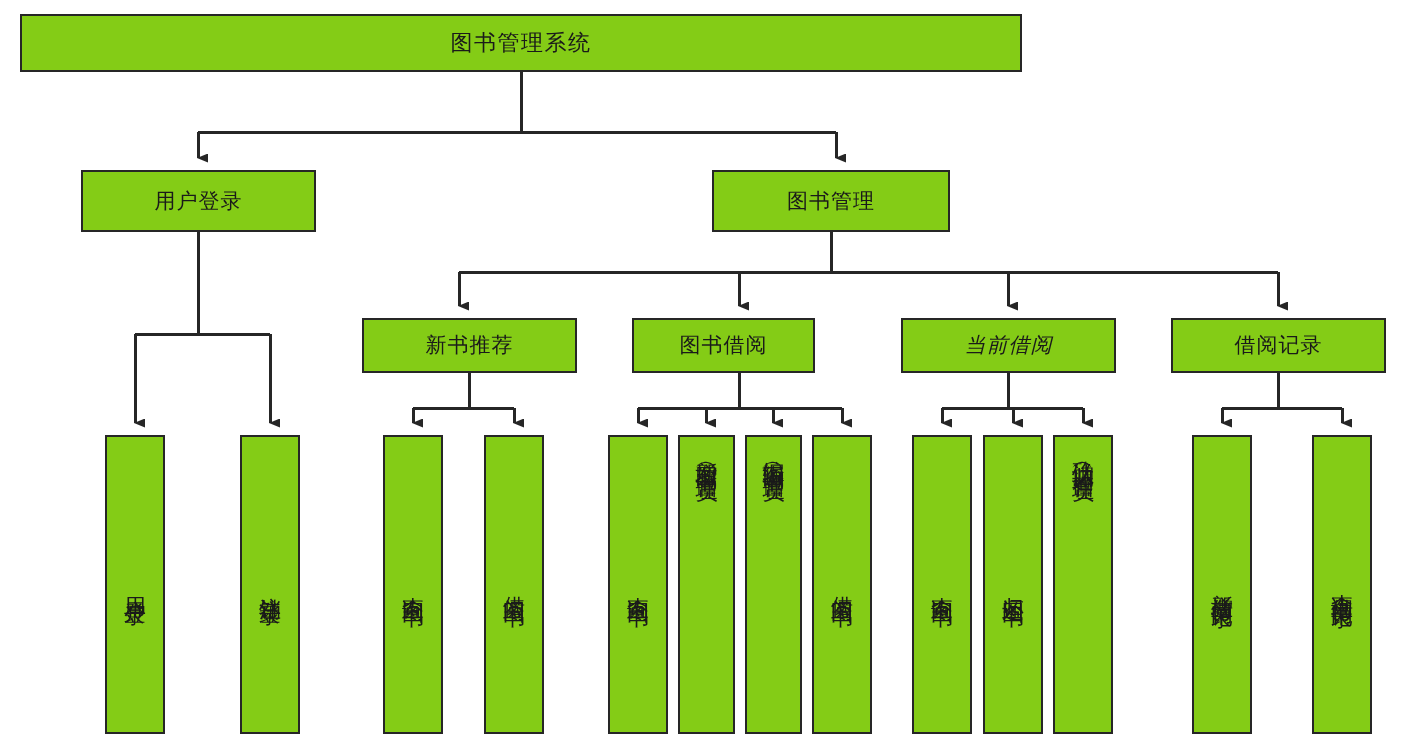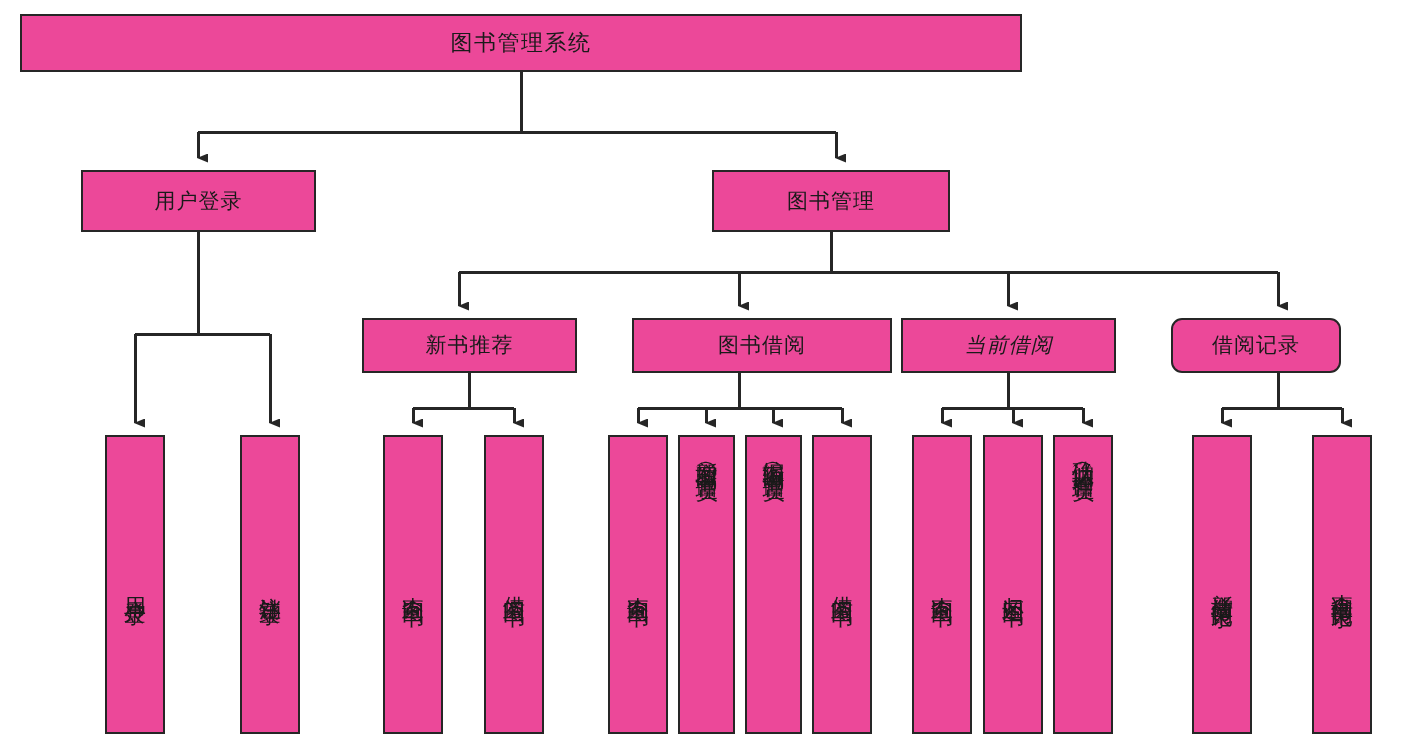--- a/index.html
+++ b/index.html
@@ -22,21 +22,21 @@
     position: absolute;
     left: 0;
     top: 0;
     width: 1405px;
     height: 747px;
     pointer-events: none;
   }
   .node {
     position: absolute;
     box-sizing: border-box;
-    background: #ec4899;
+    background: #84cc16;
     border: 2px solid #262626;
     display: flex;
     align-items: center;
     justify-content: center;
     color: #1a1a1a;
     z-index: 2;
   }
   .node-label {
     display: block;
     text-align: center;
@@ -147,29 +147,29 @@
   </div>
 
   <div class="node h" style="left:362px; top:318px; width:215px; height:55px;">
     <span class="node-label">新书推荐</span>
   </div>
 
   <div class="node h" style="left:712px; top:170px; width:238px; height:62px;">
     <span class="node-label">图书管理</span>
   </div>
 
-  <div class="node h" style="left:632px; top:318px; width:260px; height:55px;">
+  <div class="node h" style="left:632px; top:318px; width:183px; height:55px;">
     <span class="node-label">图书借阅</span>
   </div>
 
   <div class="node h" style="left:901px; top:318px; width:215px; height:55px;font-style:italic;">
     <span class="node-label">当前借阅</span>
   </div>
 
-  <div class="node h" style="left:1171px; top:318px; width:170px; height:55px;border-radius:11px;">
+  <div class="node h" style="left:1171px; top:318px; width:215px; height:55px;">
     <span class="node-label">借阅记录</span>
   </div>
 
   <div class="node v centered" style="left:105px; top:435px; width:60px; height:299px;">
     <span class="node-label">用户登录</span>
   </div>
 
   <div class="node v centered" style="left:240px; top:435px; width:60px; height:299px;">
     <span class="node-label">注销登录</span>
   </div>

